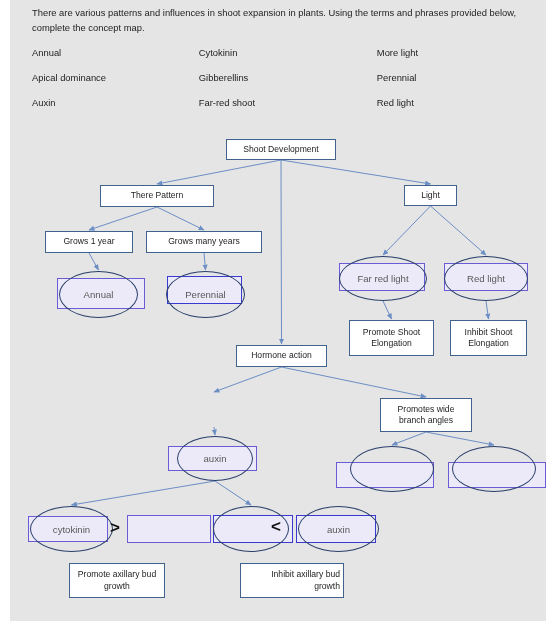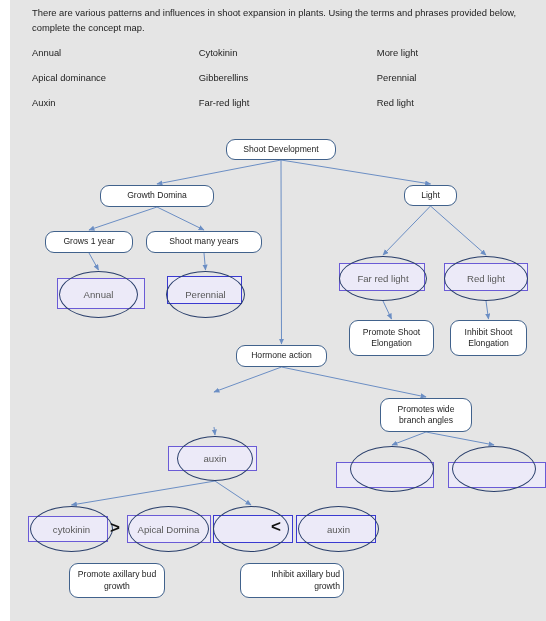--- a/index.html
+++ b/index.html
@@ -68,21 +68,20 @@
     pointer-events: none;
   }
 
   .node {
     position: absolute;
     box-sizing: border-box;
     display: flex;
     align-items: center;
     justify-content: center;
     text-align: center;
-    border-radius: 9px;
   }
 
   
   .box {
     border: 1.2px solid #41628c;
     background: #ffffff;
     font-size: 8.6px;
     line-height: 11.5px;
     color: #1d1d1d;
     padding: 1px 3px;
@@ -136,21 +135,21 @@
       <div class="term-col c2">Cytokinin</div>
       <div class="term-col c3">More light</div>
     </div>
     <div class="term-row">
       <div class="term-col c1">Apical dominance</div>
       <div class="term-col c2">Gibberellins</div>
       <div class="term-col c3">Perennial</div>
     </div>
     <div class="term-row">
       <div class="term-col c1">Auxin</div>
-      <div class="term-col c2">Far-red light</div>
+      <div class="term-col c2">Far-red shoot</div>
       <div class="term-col c3">Red light</div>
     </div>
   </div>
 
   <div id="diagram">
     <svg id="edges" viewBox="0 0 546 621" width="546" height="621">
       <defs>
         <marker id="ah" markerWidth="7" markerHeight="7" refX="5.4" refY="2.6" orient="auto" markerUnits="userSpaceOnUse">
           <path d="M0,0 L6,2.6 L0,5.2 z" fill="#6b8ec4"></path>
         </marker>
@@ -184,30 +183,30 @@
       <div class="token" style="left: 326px; top: 462px; width: 98px; height: 26px;"></div>
       <div class="token" style="left: 438px; top: 462px; width: 98px; height: 26px;"></div>
       <div class="token" style="left: 18px; top: 516px; width: 80px; height: 26px;"></div>
       <div class="token" style="left: 117px; top: 515px; width: 84px; height: 28px;"></div>
       <div class="token dark" style="left: 203px; top: 515px; width: 80px; height: 28px;"></div>
       <div class="token dark" style="left: 286px; top: 515px; width: 80px; height: 28px;"></div>
       <div class="node box" style="left: 216px; top: 139px; width: 110px; height: 21px;">
         <span>Shoot Development</span>
       </div>
       <div class="node box" style="left: 90px; top: 185px; width: 114px; height: 22px;">
-        <span>Growth Domina</span>
+        <span>There Pattern</span>
       </div>
       <div class="node box" style="left: 394px; top: 185px; width: 53px; height: 21px;">
         <span>Light</span>
       </div>
       <div class="node box" style="left: 35px; top: 231px; width: 88px; height: 22px;">
         <span>Grows 1 year</span>
       </div>
       <div class="node box" style="left: 136px; top: 231px; width: 116px; height: 22px;">
-        <span>Shoot many years</span>
+        <span>Grows many years</span>
       </div>
       <div class="node box" style="left: 339px; top: 320px; width: 85px; height: 36px;">
         <span>Promote Shoot Elongation</span>
       </div>
       <div class="node box" style="left: 440px; top: 320px; width: 77px; height: 36px;">
         <span>Inhibit Shoot Elongation</span>
       </div>
       <div class="node box" style="left: 226px; top: 345px; width: 91px; height: 22px; justify-content: center;">
         <span>Hormone action</span>
       </div>
@@ -237,23 +236,20 @@
       </div>
       <div class="node ellipse" style="left: 340px; top: 446px; width: 84px; height: 46px;">
         <span class="etext"></span>
       </div>
       <div class="node ellipse" style="left: 442px; top: 446px; width: 84px; height: 46px;">
         <span class="etext"></span>
       </div>
       <div class="node ellipse" style="left: 20px; top: 506px; width: 83px; height: 46px;">
         <span class="etext">cytokinin</span>
       </div>
-      <div class="node ellipse" style="left: 118px; top: 506px; width: 81px; height: 46px;">
-        <span class="etext">Apical Domina</span>
-      </div>
       <div class="node ellipse" style="left: 203px; top: 506px; width: 76px; height: 46px;">
         <span class="etext"></span>
       </div>
       <div class="node ellipse" style="left: 288px; top: 506px; width: 81px; height: 46px;">
         <span class="etext">auxin</span>
       </div>
       <div class="cmp" style="left: 100px; top: 519px;">&gt;</div>
       <div class="cmp" style="left: 261px; top: 518px;">&lt;</div>
     </div>
 

